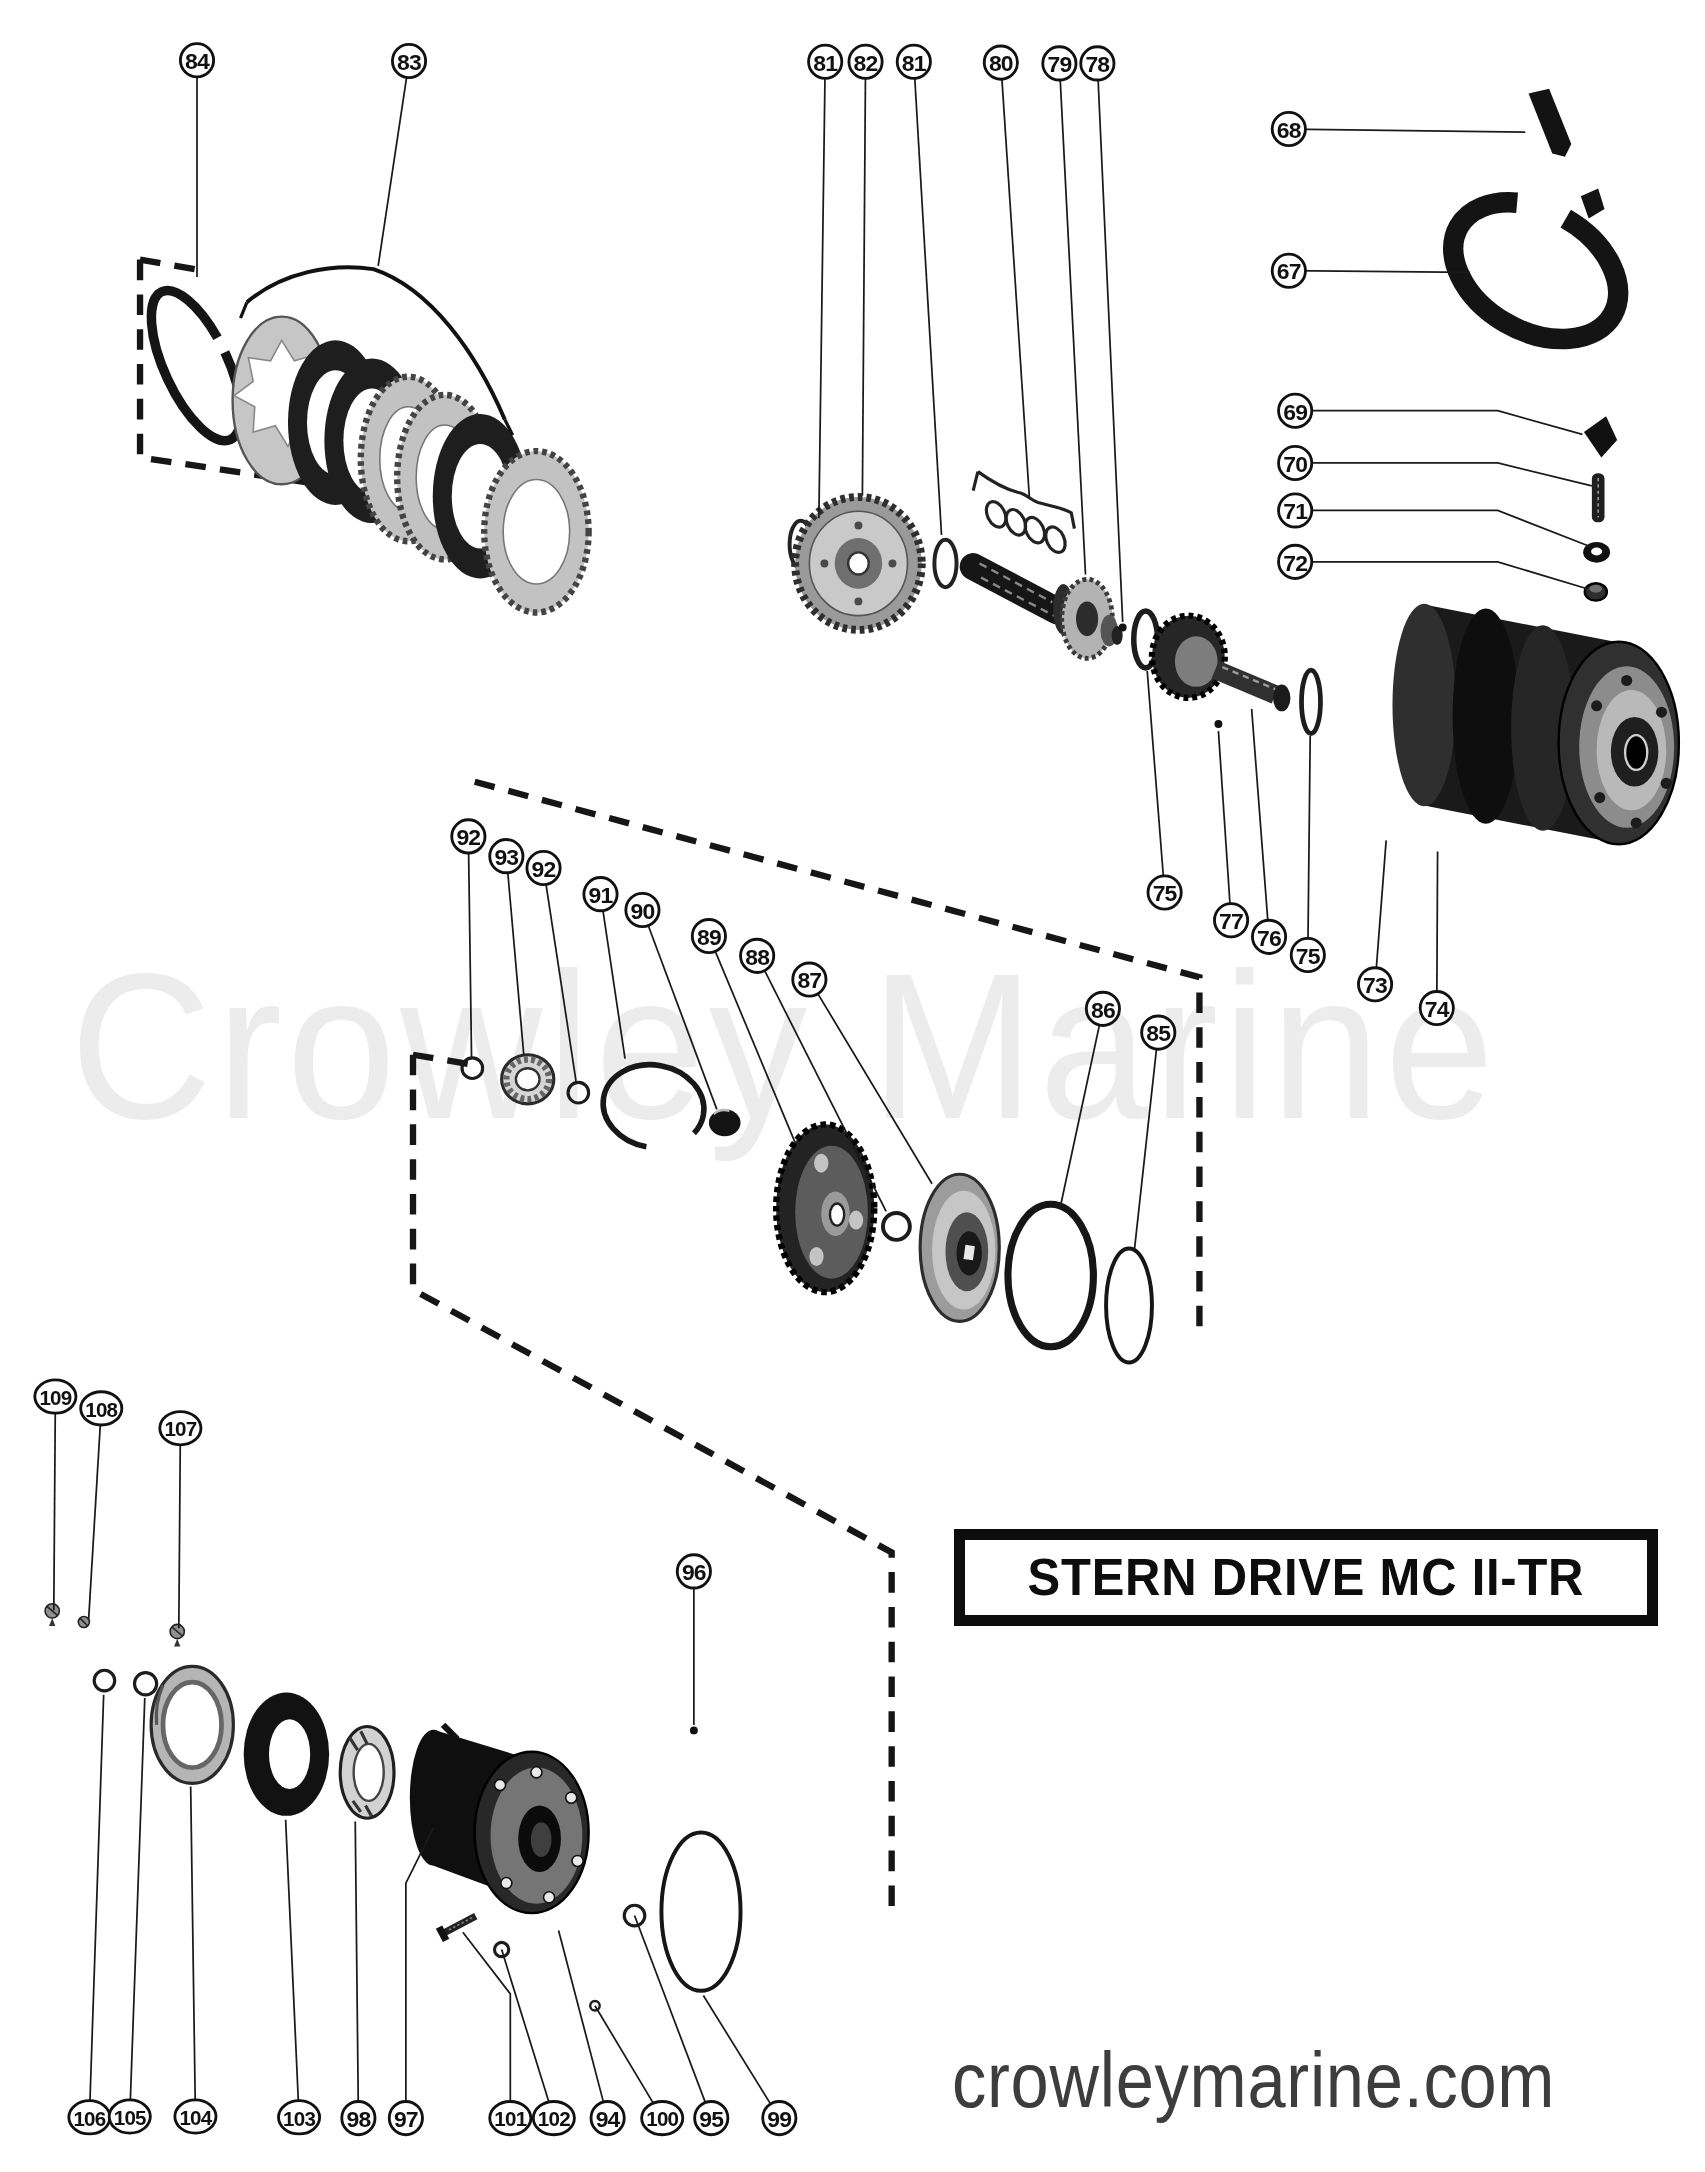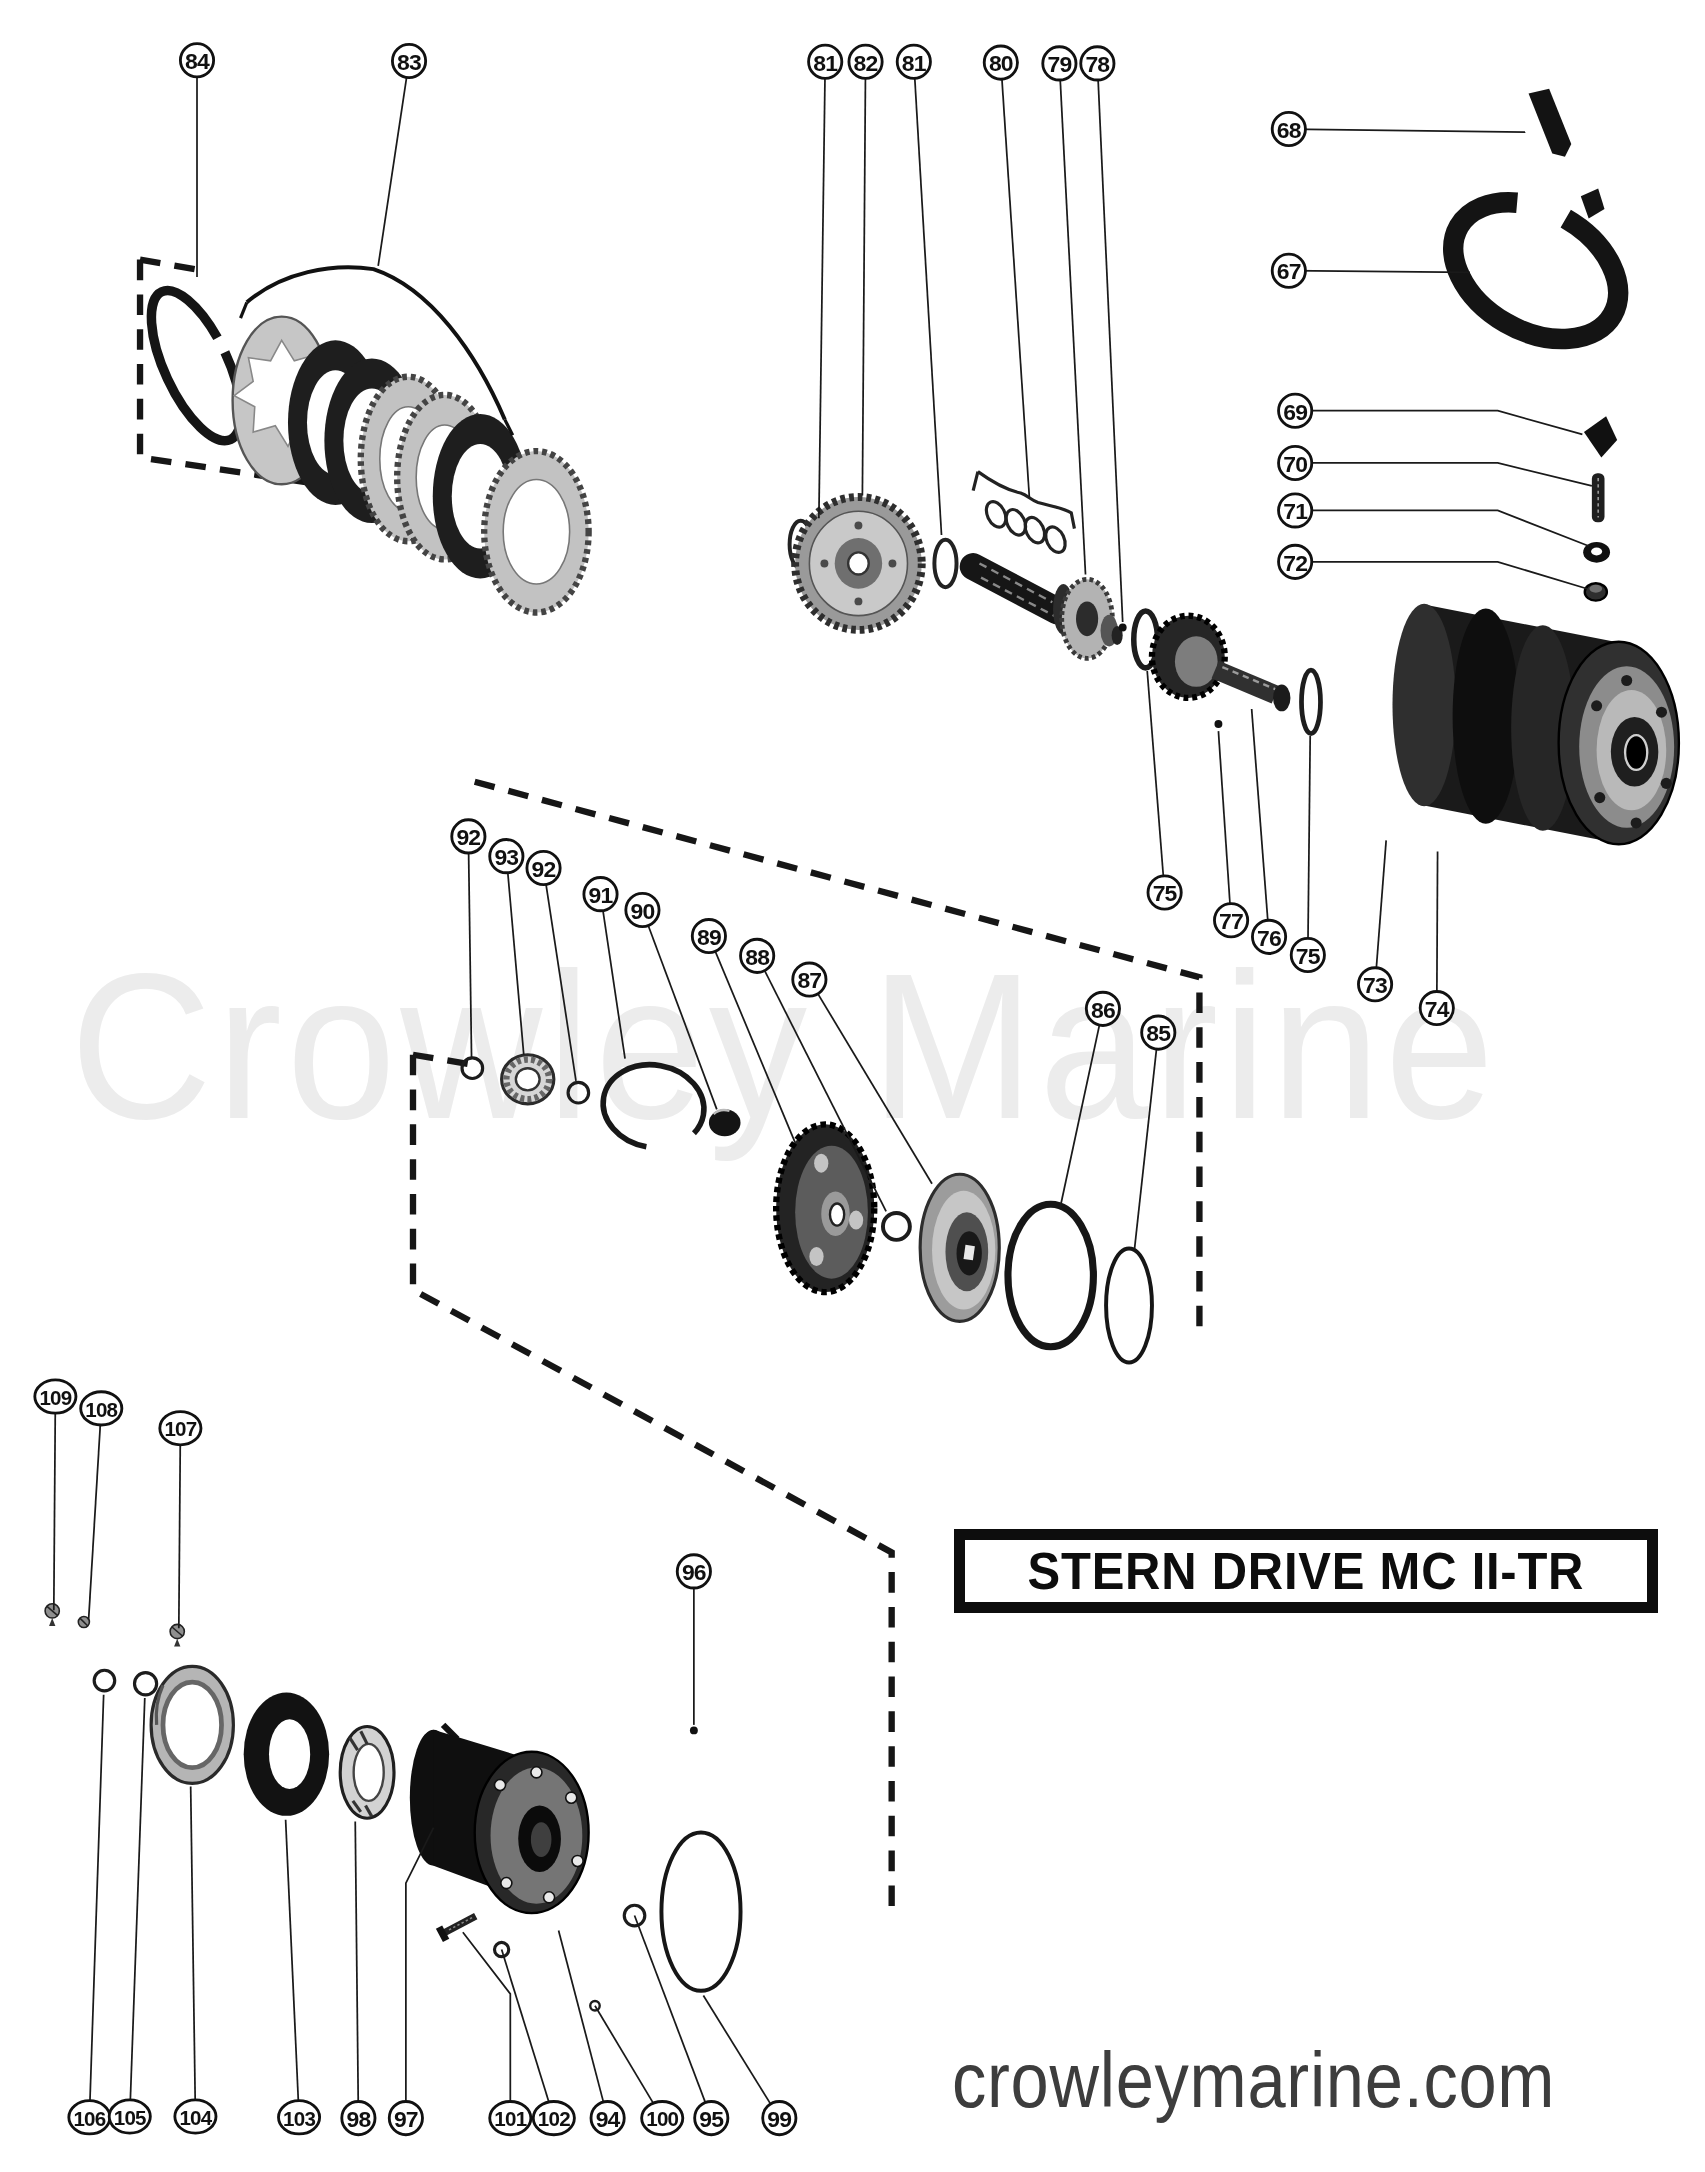--- a/index.html
+++ b/index.html
@@ -2,21 +2,21 @@
 <html style="font-size:12.7px"><head>
 <meta charset="utf-8">
 <style>
   html,body{margin:0;padding:0;background:#ffffff;}
   #page{position:relative;width:1705px;height:2172px;background:#ffffff;overflow:hidden;
         font-family:"Liberation Sans",sans-serif;}
   #watermark{position:absolute;left:70px;top:943px;font-size:207px;line-height:1;
              font-weight:400;letter-spacing:4.7px;color:#ececec;white-space:nowrap;
              transform:scaleX(0.95);transform-origin:left top;user-select:none;}
   #diagram-svg{position:absolute;left:0;top:0;}
-  #label-box{position:absolute;left:954px;top:1529px;width:704px;height:84px;
+  #label-box{position:absolute;left:954px;top:1529px;width:704px;height:97px;
              border:11px solid #0d0d0d;background:#ffffff;box-sizing:border-box;
              display:flex;align-items:center;justify-content:center;}
   #label-box span{font-weight:700;font-size:51px;letter-spacing:0.8px;color:#0d0d0d;
                   transform:scaleX(0.96);white-space:nowrap;}
   #site-footer{position:absolute;left:952px;top:2035px;font-size:78px;font-weight:400;
                color:#3d3d3d;letter-spacing:0.8px;transform:scaleX(0.88);
                transform-origin:left top;white-space:nowrap;}
   .callout-num{font-family:"Liberation Sans",sans-serif;font-weight:700;fill:#111111;letter-spacing:-1px;}
 </style>
 </head>

